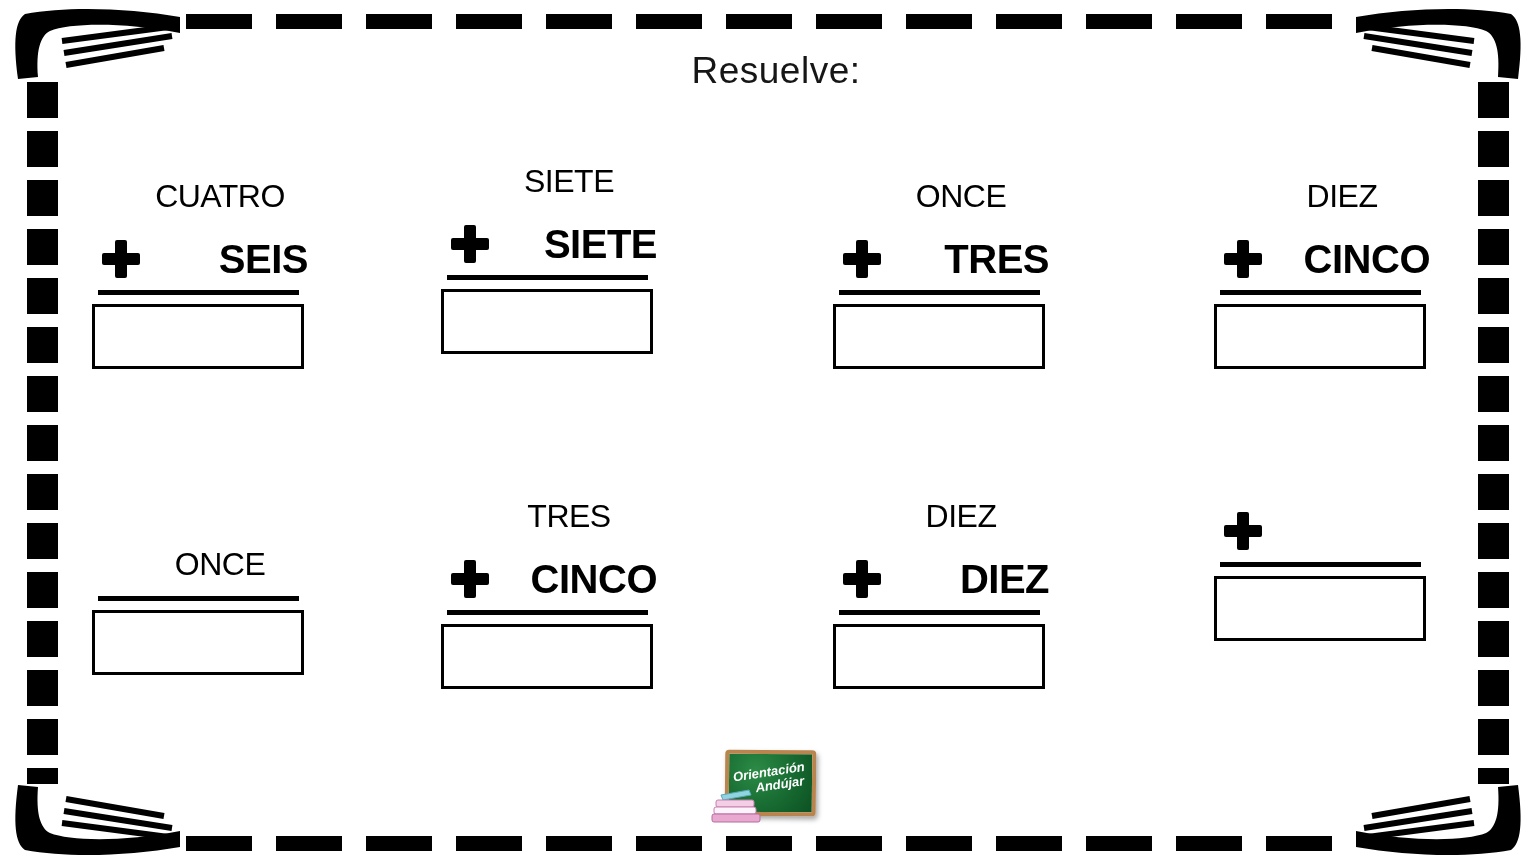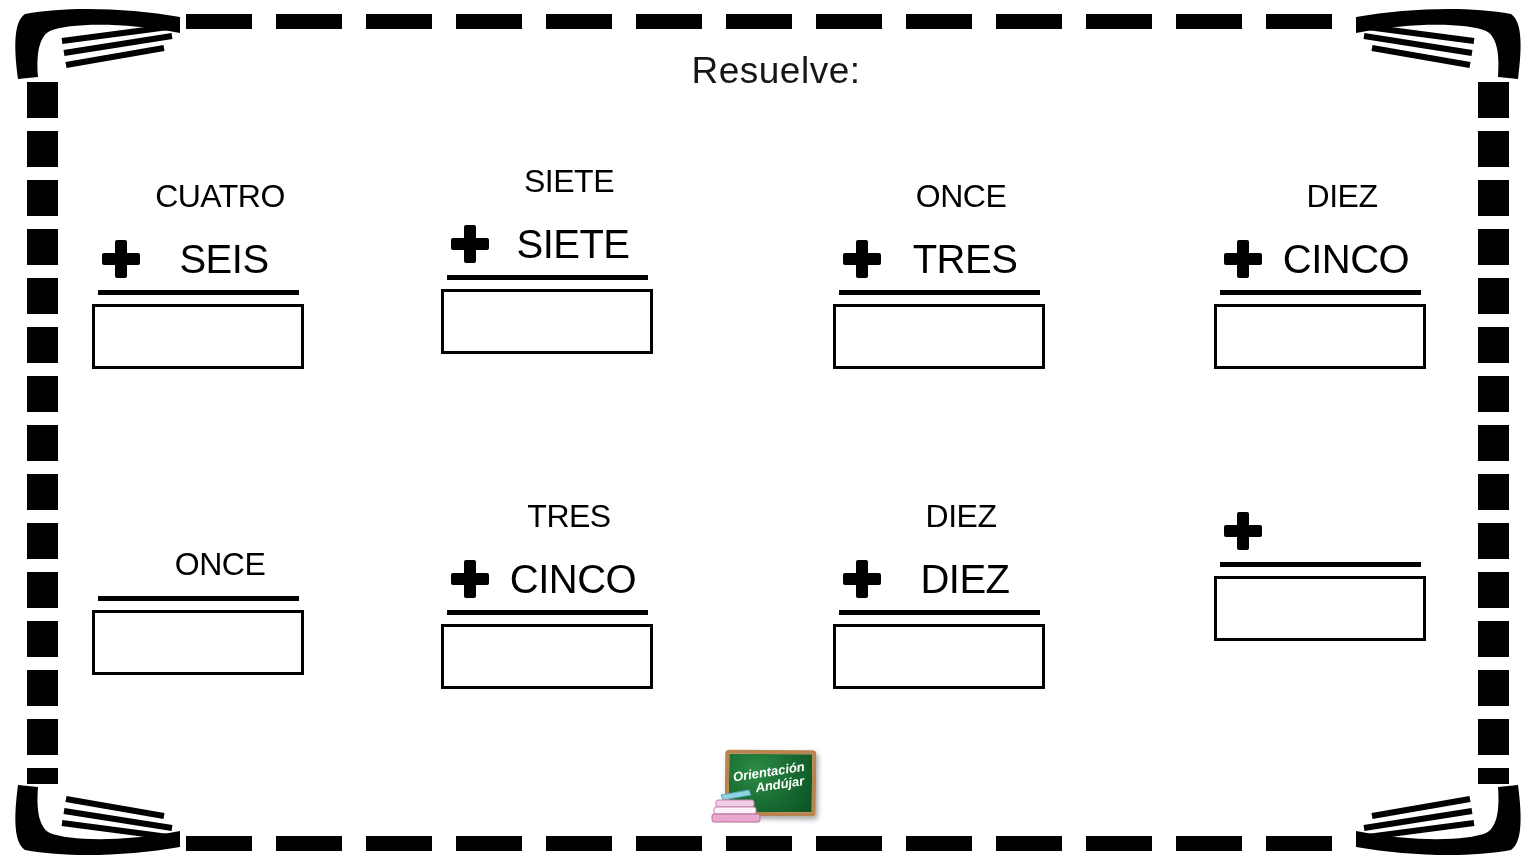--- a/index.html
+++ b/index.html
@@ -60,21 +60,21 @@
   .addrow { display: flex; align-items: center; margin-top: 16px; height: 46px; }
   .plus { position: relative; width: 38px; height: 38px; margin-left: 10px; flex: 0 0 auto; }
   .plus::before {
     content: ""; position: absolute; left: 0; top: 13px;
     width: 38px; height: 12px; background: #000; border-radius: 2px;
   }
   .plus::after {
     content: ""; position: absolute; left: 13px; top: 0;
     width: 12px; height: 38px; background: #000; border-radius: 2px;
   }
-  .w2 { flex: 1; text-align: center; font-size: 40px; letter-spacing: -0.5px; white-space: nowrap; }
+  .w2 { flex: 1; text-align: right; font-size: 40px; letter-spacing: -0.5px; white-space: nowrap; font-weight: bold; }
 
   .sumline { margin: 8px 0 0 6px; width: 201px; border-top: 5px solid #000; }
   .answer-box {
     margin-top: 9px; width: 212px; height: 65px;
     border: 3px solid #000; background: #fff;
   }
 
   
   .logo { position: absolute; left: 725px; top: 750px; width: 91px; height: 66px; }
   .board {

